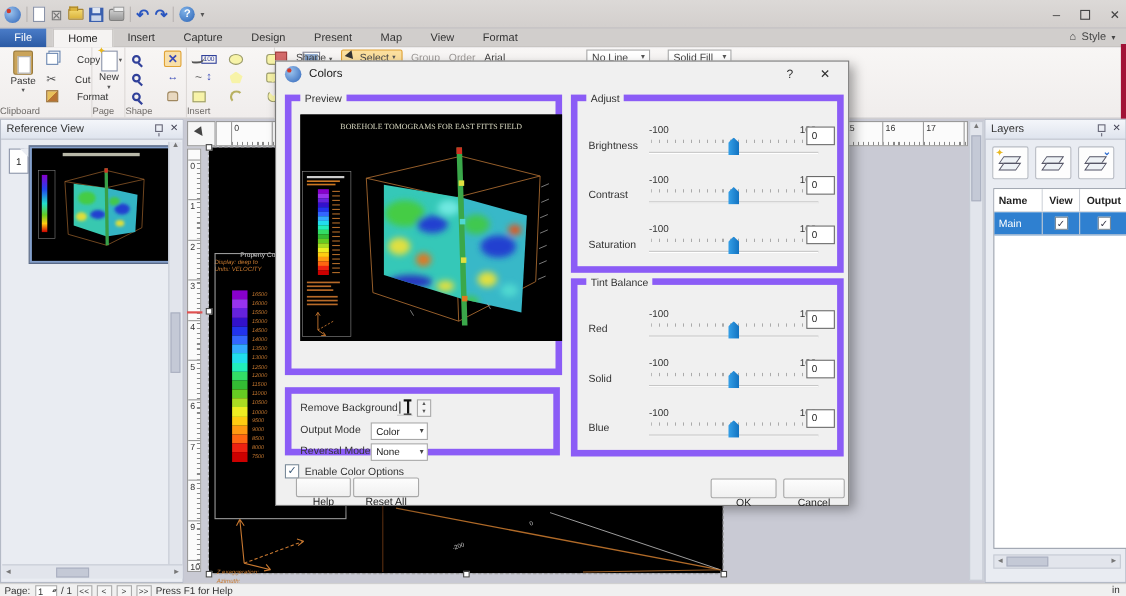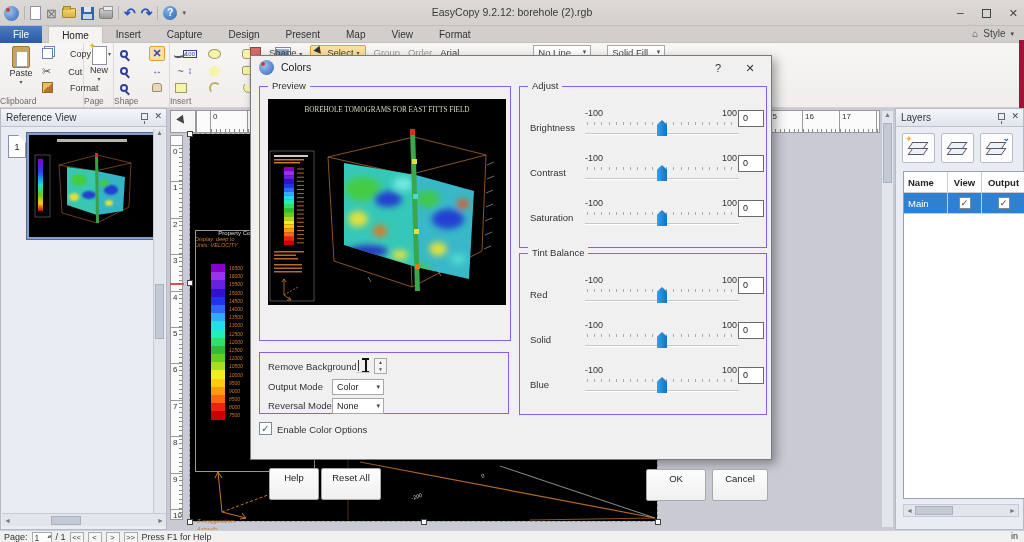--- a/index.html
+++ b/index.html
@@ -150,21 +150,21 @@
   .lhscroll { position:absolute; left:7px; bottom:12px; width:116px; height:13px; background:#e2e5ec; border:1px solid #c6cad4; display:flex; align-items:center; justify-content:space-between; padding:0 2px; }
   .lhscroll .thumb { width:38px; height:9px; background:#c4c9d6; border:1px solid #aab0c0; margin-right:auto; margin-left:2px; }
 
   
   #dialog { position:absolute; left:250px; top:55px; width:522px; height:405px; background:#f0f0f0; border:1px solid #7a7a7a; box-shadow:4px 4px 10px rgba(0,0,0,.35); z-index:50; }
   .dtitle { height:24px; position:relative; }
   .dtitle .appswirl { position:absolute; left:8px; top:4px; }
   .dtext { position:absolute; left:30px; top:5px; font-size:10.5px; color:#222; }
   .dhelp { position:absolute; right:44px; top:3px; width:18px; height:18px; text-align:center; line-height:18px; font-size:11px; color:#333; }
   .dclose { position:absolute; right:12px; top:3px; width:18px; height:18px; text-align:center; line-height:18px; font-size:11px; color:#333; }
-  .groupbox { position:absolute; border:1px solid #8b5cf6; }
+  .groupbox { position:absolute; border:6px solid #8b5cf6; }
   .gblabel { position:absolute; left:8px; top:-7px; background:#f0f0f0; padding:0 4px; font-size:9.5px; color:#333; }
   #previewimg { position:absolute; left:8px; top:12px; width:238px; height:206px; background:#000; }
   .srow { position:absolute; left:0; width:100%; height:36px; }
   .slab { position:absolute; left:10px; top:12px; font-size:9.5px; color:#333; }
   .smin { position:absolute; left:65px; top:-2px; font-size:9px; color:#333; }
   .smax { position:absolute; left:189px; top:-2px; width:28px; text-align:right; font-size:9px; color:#333; }
   .strack { position:absolute; left:65px; top:8px; width:154px; height:22px; }
   .sticks { position:absolute; left:2px; right:2px; top:4px; height:3px; background:repeating-linear-gradient(90deg,#aaa 0 1px,transparent 1px 7.2px); }
   .sgroove { position:absolute; left:0; right:0; top:15px; height:2px; background:#c6c6c6; border-bottom:1px solid #fff; }
   .sthumb { position:absolute; left:calc(50% - 5px); top:2px; width:10px; height:16px; background:linear-gradient(90deg,#35a0e8,#1272c0); clip-path:polygon(50% 0,100% 30%,100% 100%,0 100%,0 30%); }
@@ -174,21 +174,21 @@
   .caretline { position:absolute; left:2px; top:2px; width:1px; height:11px; background:#333; }
   .ibeam { position:absolute; left:8px; top:0; width:7px; height:14px; }
   .ibeam::before,.ibeam::after { content:""; position:absolute; left:0; width:7px; height:1.5px; background:#111; }
   .ibeam::before { top:0; } .ibeam::after { bottom:0; }
   .ibeam i { position:absolute; left:3px; top:1px; width:1.5px; height:12px; background:#111; }
   .spinbtns { position:absolute; left:114px; width:13px; height:16px; border:1px solid #aaa; background:#f4f4f4; font-size:5px; color:#555; text-align:center; line-height:7px; }
   .dcombo { position:absolute; left:72px; width:52px; height:16px; background:#fff; border:1px solid #a8a8a8; font-size:9px; padding:2px 0 0 4px; }
   .dcombo::after { content:"▾"; position:absolute; right:3px; top:3px; font-size:7px; color:#444; }
   .dlgcheck { position:absolute; left:8px; top:366px; width:13px; height:13px; background:#fff; border:1px solid #7a8a98; font-size:10px; line-height:12px; text-align:center; color:#3a5a7a; }
   .dlgchecklabel { position:absolute; left:26px; top:368px; font-size:9.5px; color:#333; }
-  .btn { position:absolute; height:32px; background:linear-gradient(#fdfdfd,#f0f0f0); border:1px solid #a8a8a8; border-radius:2px; text-align:center; font-size:9.5px; padding-top:3px; color:#222;margin-top:34px; }
+  .btn { position:absolute; height:18px; background:linear-gradient(#fdfdfd,#f0f0f0); border:1px solid #a8a8a8; border-radius:2px; text-align:center; font-size:9.5px; padding-top:16px; color:#222; }
 
   
   .statusbar { position:absolute; left:0; top:530px; width:1024px; height:12px; background:#f0f0f0; border-top:1px solid #d0d0d0; font-size:9px; color:#333; }
   .sbleft { position:absolute; left:4px; top:0; display:flex; gap:4px; align-items:center; height:12px; }
   .sb-spin { width:20px; height:11px; background:#fff; border:1px solid #aaa; padding-left:2px; position:relative; font-size:8.5px; }
   .sb-spin::after { content:"▴▾"; position:absolute; right:0; top:0; font-size:5px; letter-spacing:-1px; color:#555; }
   .navbtn { min-width:14px; height:11px; border:1px solid #aaa; background:#f6f6f6; text-align:center; font-size:7.5px; line-height:10px; padding:0 1px; }
   .sbunits { position:absolute; right:6px; top:0; }
 </style>
 </head>
@@ -203,21 +203,20 @@
     <span class="ic-folder"></span>
     <span class="ic-save"></span>
     <span class="ic-print"></span>
     <span class="sep"></span>
     <span class="ic-undo">↶</span>
     <span class="ic-redo">↷</span>
     <span class="sep"></span>
     <span class="ic-help">?</span>
     <span class="ic-caret">▾</span>
   </div>
-  <div class="wintitle">EasyCopy 9.2.12: borehole (2).rgb</div>
   <div class="winctrls">
     <span class="wc-min">–</span>
     <span class="wc-max"></span>
     <span class="wc-close">✕</span>
   </div>
 </div>
 
 <div class="tabrow">
   <div class="tab file">File</div>
   <div class="tab active">Home</div>

